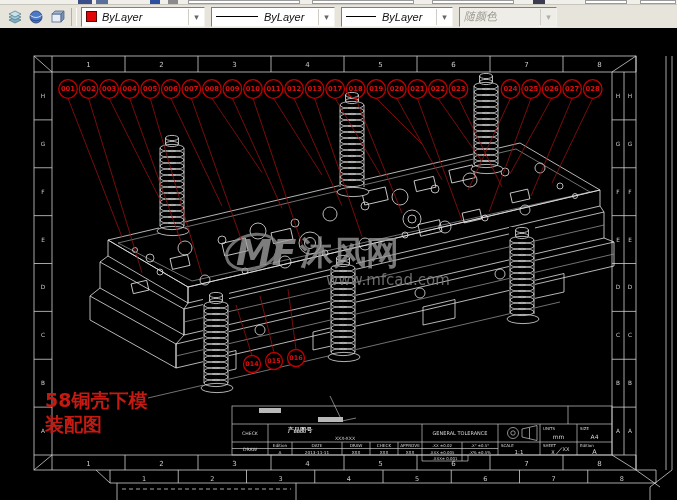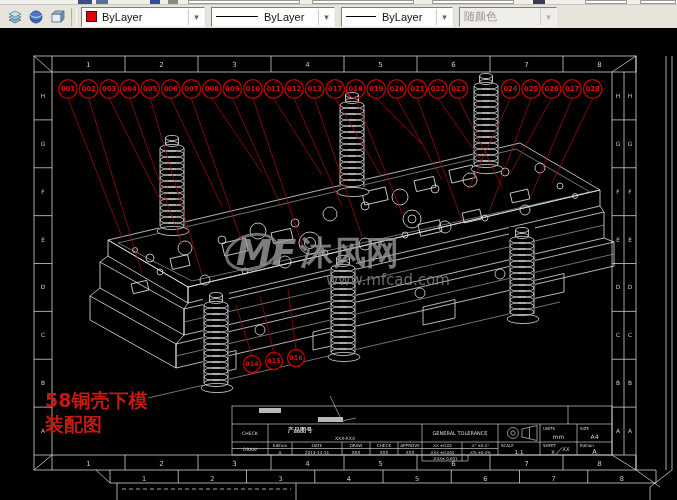--- a/index.html
+++ b/index.html
@@ -3,21 +3,21 @@
 <meta charset="utf-8">
 <style>
   html,body{margin:0;padding:0;background:#000;}
   body{width:677px;height:500px;position:relative;overflow:hidden;
        font-family:"Liberation Sans","DejaVu Sans",sans-serif;}
   
   .toolbar{position:absolute;left:0;top:0;width:677px;height:28px;
            background:#e7e4db;border-bottom:1px solid #555;}
   .toprow{position:relative;height:4px;background:#f1efe9;border-bottom:1px solid #c9c6bd;}
   .toprow .frag{position:absolute;top:0;height:4px;}
-  .mainrow{height:23px;display:flex;align-items:center;padding-left:4px;}
+  .mainrow{height:23px;display:flex;align-items:center;padding-left:4px;font-style:italic;}
   .tbicon{width:17px;height:17px;margin:0 2px;display:flex;align-items:center;justify-content:center;}
   .sep{width:4px;height:18px;margin:0 4px;border-left:1px solid #b2afa6;border-right:1px solid #fbfaf7;}
   .combo{height:18px;background:#fff;border:1px solid;border-color:#7e7e7e #f2f1ec #f2f1ec #7e7e7e;
          display:flex;align-items:center;font-size:11px;color:#111;margin-right:6px;position:relative;}
   .combo .cbody{display:flex;align-items:center;padding:0 4px;flex:1;white-space:nowrap;}
   .combo .chev{width:15px;height:16px;border-left:1px solid #cfcdc6;color:#666;font-size:9px;
                display:flex;align-items:center;justify-content:center;}
   .combo.disabled{background:#efede7;color:#9b9892;gap:21px;}
   .swatch{width:9px;height:9px;margin-right:5px;border:1px solid #5d0000;}
   .ltline{height:1px;background:#000;margin-right:6px;}

